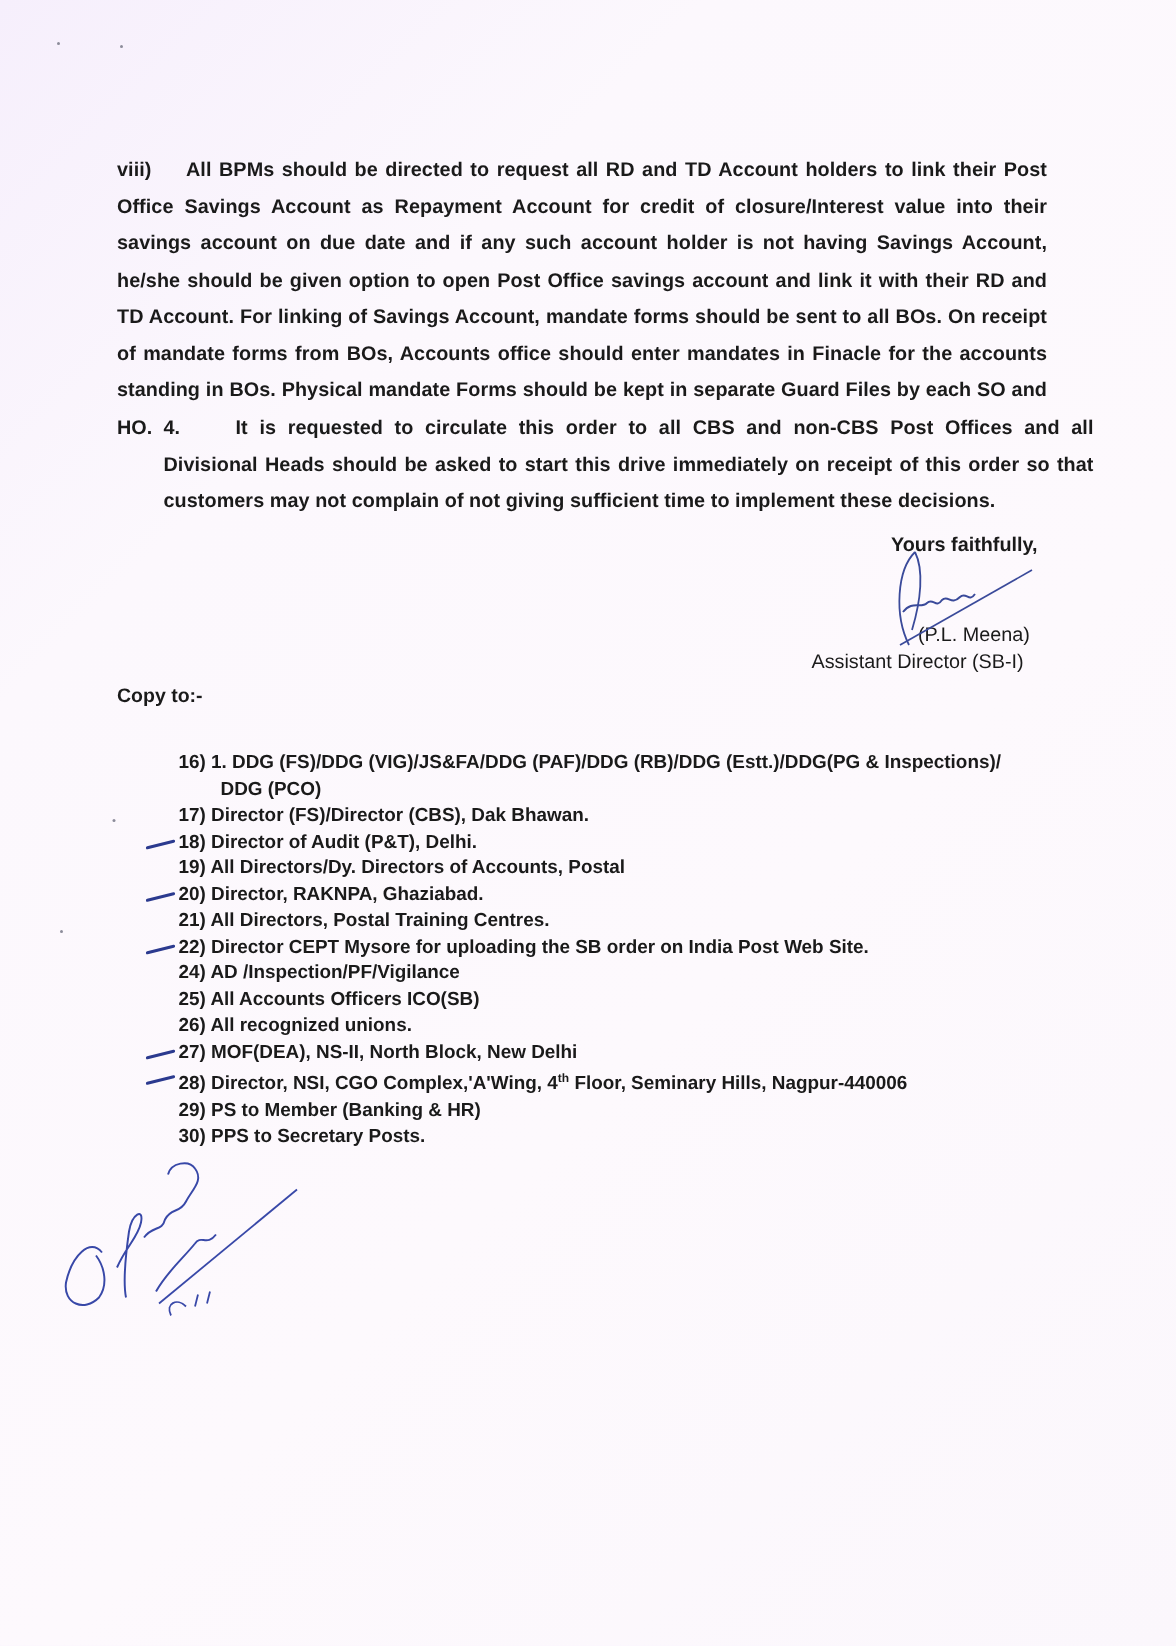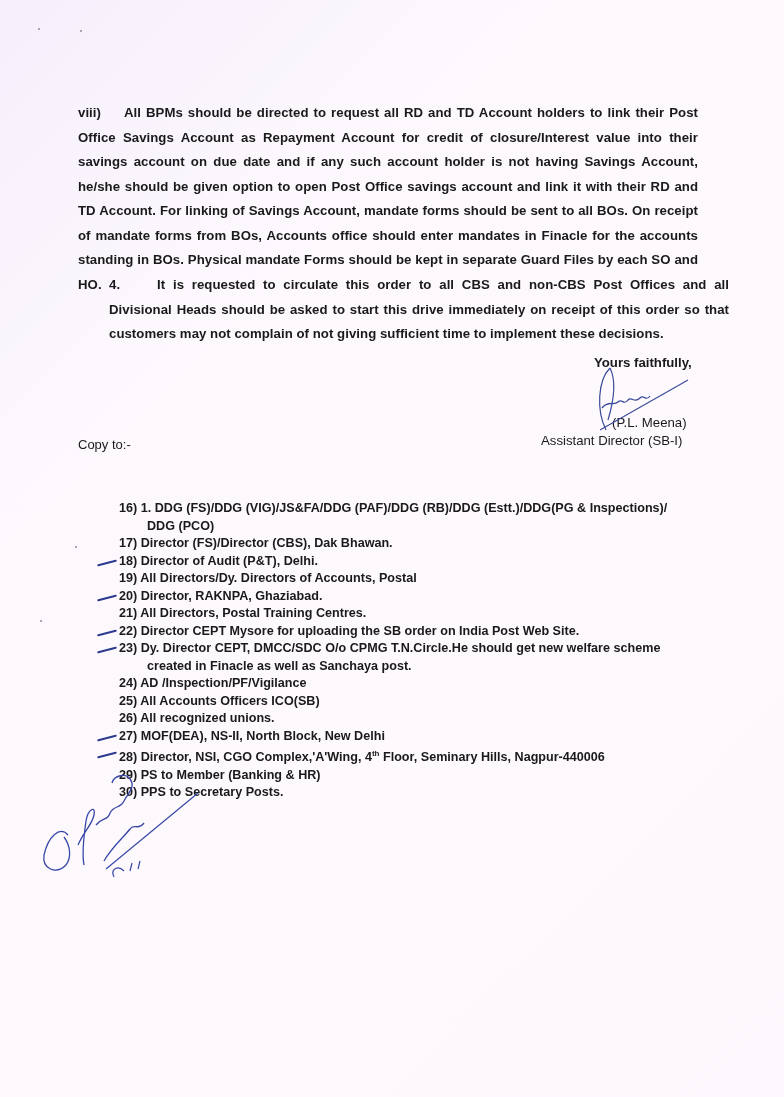--- a/index.html
+++ b/index.html
@@ -12,21 +12,21 @@
   }
   .page { position: absolute; inset: 0; background: linear-gradient(135deg, #f6effc 0%, #fcf8fd 25%, #fdf9fd 60%, #fbf7fc 100%); }
   .para {
     position: absolute; left: 78px; width: 620px;
     font-size: 13.2px; font-weight: bold; line-height: 24.5px;
     text-align: justify; letter-spacing: 0.05px;
   }
   .para .lead { display: inline-block; width: 46px; }
   .para .lead4 { display: inline-block; width: 48px; }
   .closing { position: absolute; font-size: 13.2px; }
-  .copy-title { position: absolute; left: 78px; top: 437px; font-size: 13px; font-weight: normal; }
+  .copy-title { position: absolute; left: 78px; top: 456px; font-size: 13px; font-weight: bold; }
   .copy-list { position: absolute; left: 104px; top: 485px; width: 620px; list-style: none; margin: 15px; padding: 0; font-size: 12.6px; font-weight: bold; line-height: 17.5px; }
   .copy-list li { position: relative; padding-left: 0; }
   .copy-list .num { display: inline-block; }
   .copy-list .cont { display: block; padding-left: 28px; }
   .tick { position: absolute; left: -22px; top: 9px; width: 20px; height: 2px; background: #2b3a8f; transform: rotate(-14deg); border-radius: 1px; }
   .sig { position: absolute; pointer-events: none; }
   .speck { position: absolute; width: 2px; height: 2px; background: #8c8c9a; border-radius: 50%; }
 </style>
 </head>
 <body>
@@ -54,21 +54,20 @@
   <div class="copy-title">Copy to:-</div>
 
   <ul class="copy-list">
     <li><span class="num">16)</span> <span>1. DDG (FS)/DDG (VIG)/JS&amp;FA/DDG (PAF)/DDG (RB)/DDG (Estt.)/DDG(PG &amp; Inspections)/</span><span class="cont">DDG (PCO)</span></li>
     <li><span class="num">17)</span> <span>Director (FS)/Director (CBS), Dak Bhawan.</span></li>
     <li><span class="tick"></span><span class="num">18)</span> <span>Director of Audit (P&amp;T), Delhi.</span></li>
     <li><span class="num">19)</span> <span>All Directors/Dy. Directors of Accounts, Postal</span></li>
     <li><span class="tick"></span><span class="num">20)</span> <span>Director, RAKNPA, Ghaziabad.</span></li>
     <li><span class="num">21)</span> <span>All Directors, Postal Training Centres.</span></li>
     <li><span class="tick"></span><span class="num">22)</span> <span>Director CEPT Mysore for uploading the SB order on India Post Web Site.</span></li>
-    <li><span class="tick"></span><span class="num">23)</span> <span>Dy. Director CEPT, DMCC/SDC O/o CPMG T.N.Circle.He should get new welfare scheme</span><span class="cont">created in Finacle as well as Sanchaya post.</span></li>
     <li><span class="num">24)</span> <span>AD /Inspection/PF/Vigilance</span></li>
     <li><span class="num">25)</span> <span>All Accounts Officers ICO(SB)</span></li>
     <li><span class="num">26)</span> <span>All recognized unions.</span></li>
     <li><span class="tick"></span><span class="num">27)</span> <span>MOF(DEA), NS-II, North Block, New Delhi</span></li>
     <li><span class="tick"></span><span class="num">28)</span> <span>Director, NSI, CGO Complex,'A'Wing, 4</span><sup style="font-size:8px;text-align:right;">th</sup><span> Floor, Seminary Hills, Nagpur-440006</span></li>
     <li><span class="num">29)</span> <span>PS to Member (Banking &amp; HR)</span></li>
     <li><span class="num">30)</span> <span>PPS to Secretary Posts.</span></li>
   </ul>
 
   <svg class="sig" style="left:38px; top:765px;" width="170" height="125" viewBox="0 0 170 125">

